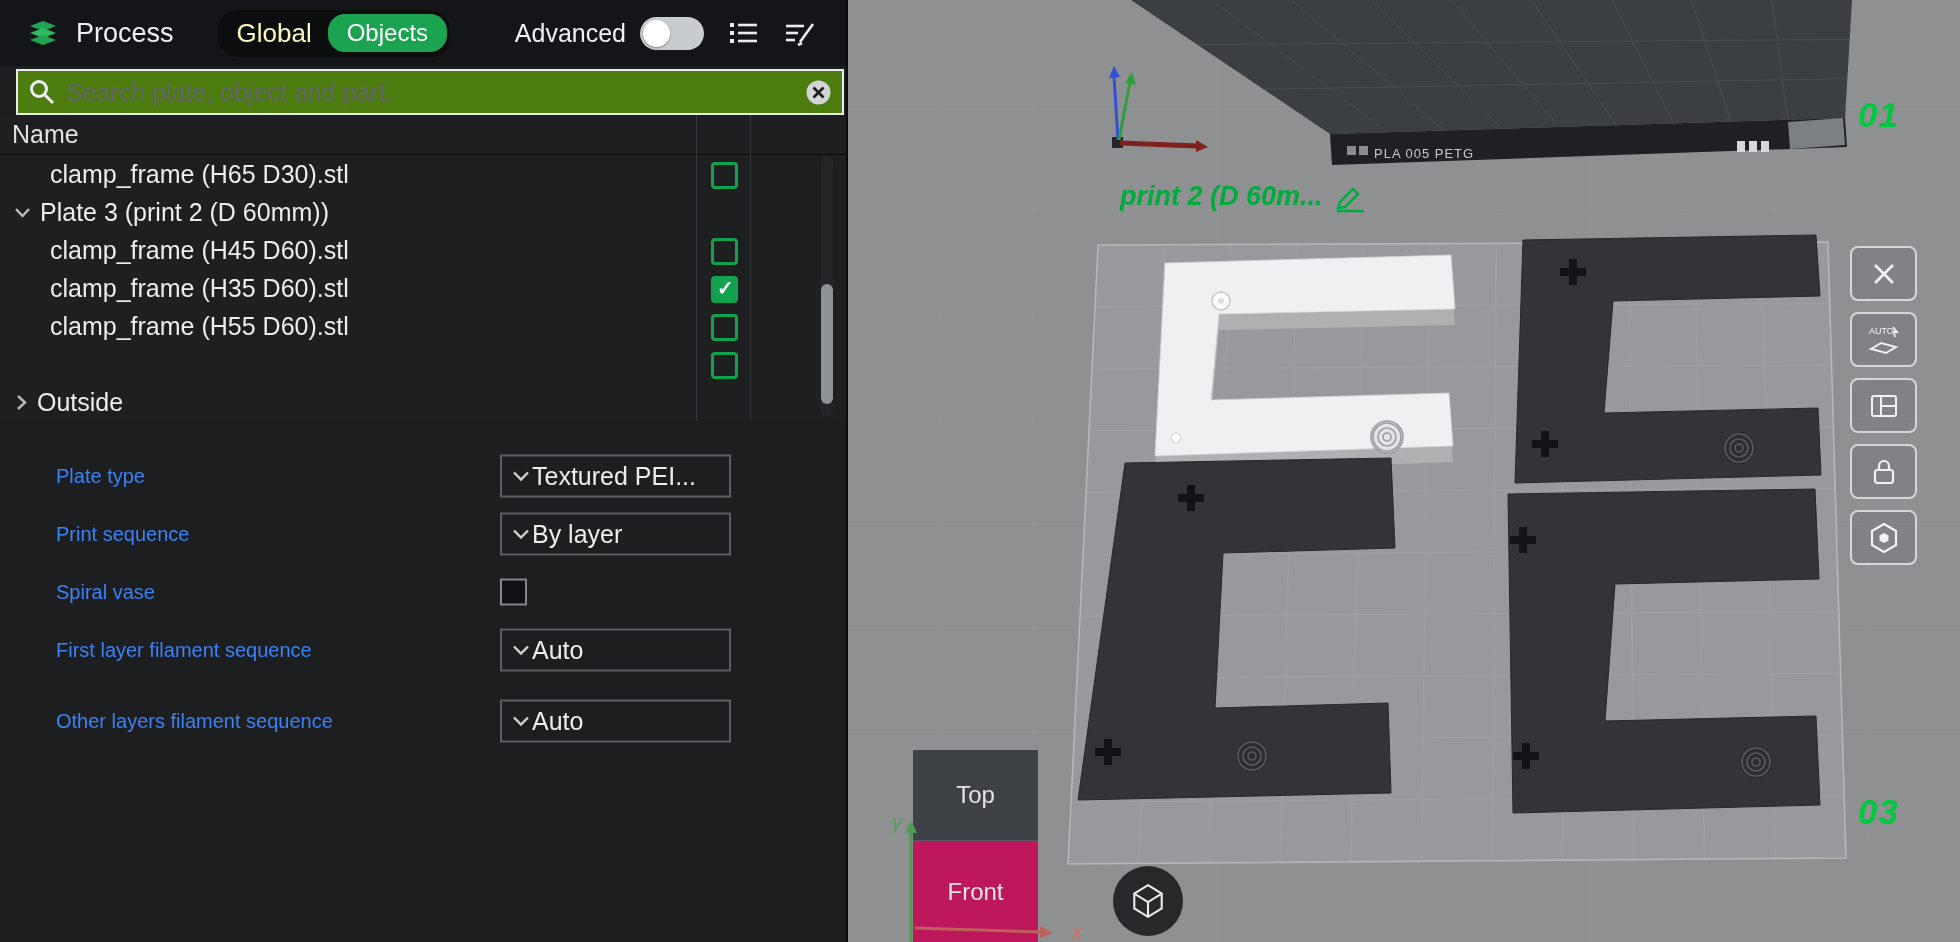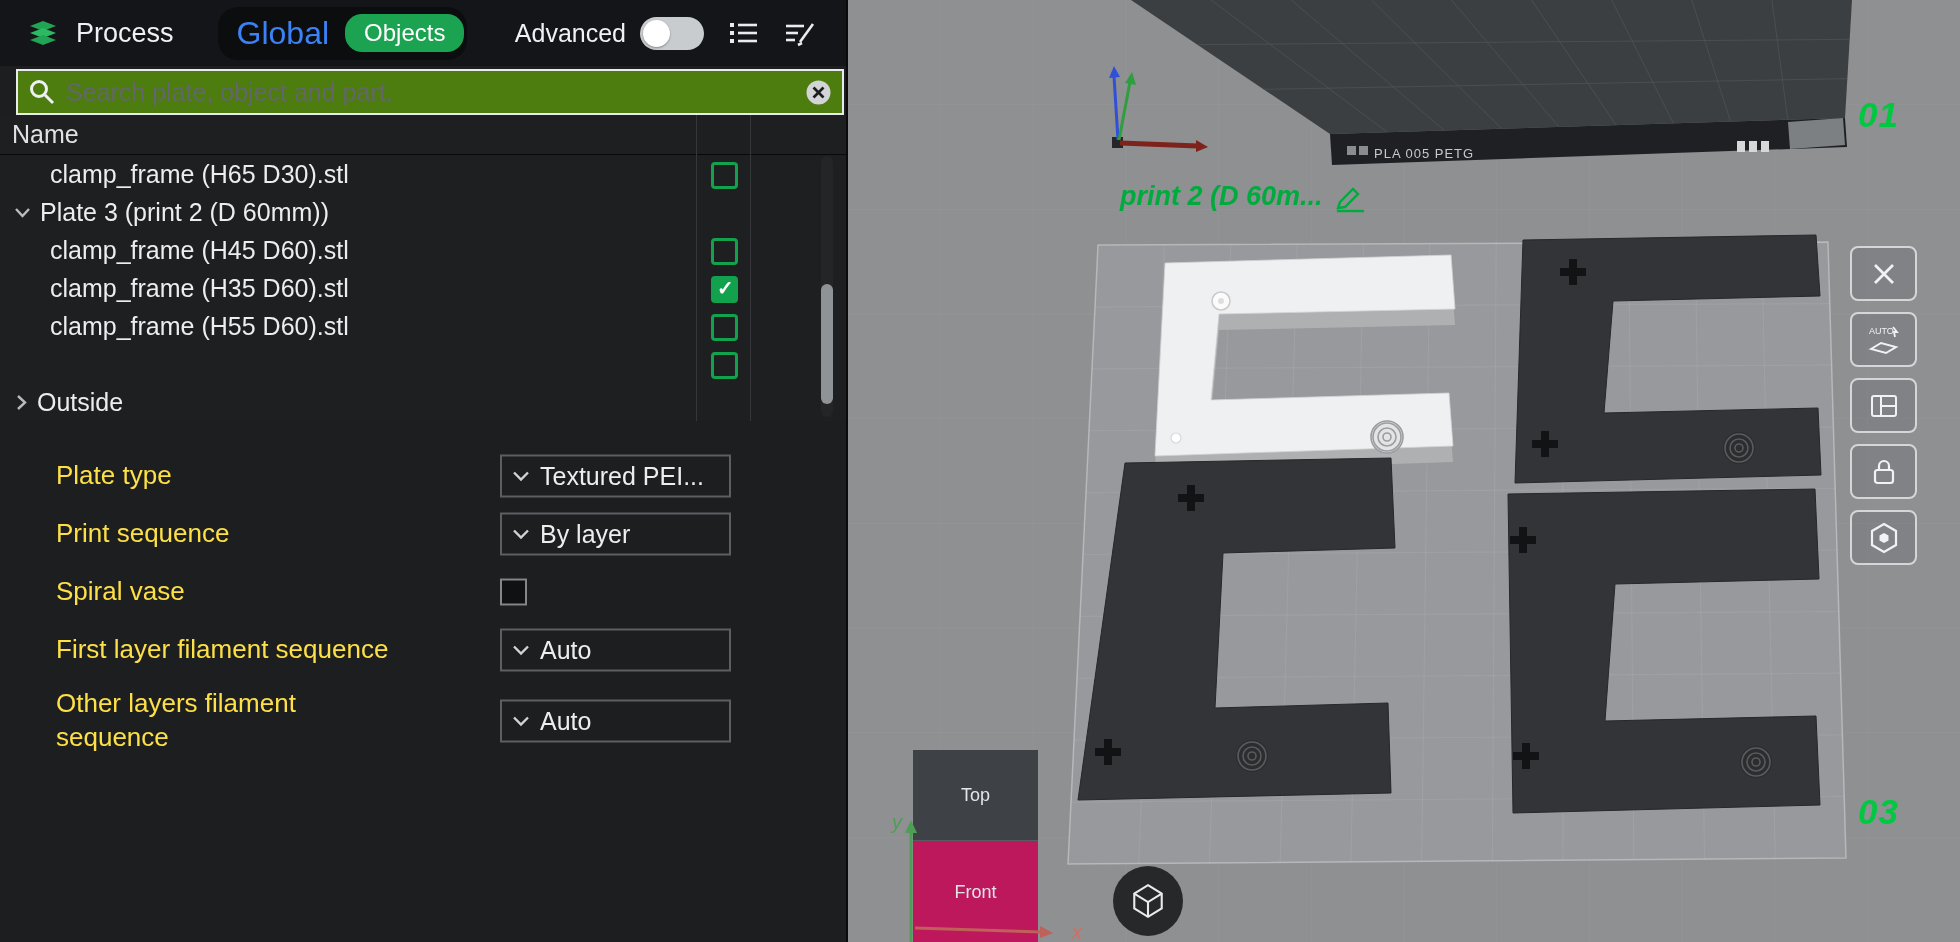--- a/index.html
+++ b/index.html
@@ -12,21 +12,21 @@
   .left-panel{
     position:absolute;left:0;top:0;width:848px;height:942px;
     background:#1d1e20;border-right:2px solid #0b0b0c;box-sizing:border-box;
   }
   .topbar{
     height:66px;background:#141518;display:flex;align-items:center;
   }
   .app-logo{margin-left:26px;display:flex;}
   .app-title{margin-left:16px;font-size:27px;color:#f0f1f3;}
   .scope-pill{margin-left:44px;background:#0c0d0f;border-radius:20px;display:flex;align-items:center;padding:3px;}
-  .scope-global{color:#3b82f6;font-size:32px;padding:5px 16px;}
+  .scope-global{color:#fef9c3;font-size:26px;padding:5px 16px;}
   .scope-objects{background:#1ba351;color:#ffffff;font-size:24px;padding:5px 19px;border-radius:17px;}
   .advanced-label{margin-left:auto;font-size:25px;color:#f0f1f3;}
   .toggle{
     margin-left:14px;width:64px;height:33px;border-radius:17px;background:#c9ccce;position:relative;flex:0 0 auto;
   }
   .toggle .knob{
     position:absolute;left:3px;top:3px;width:27px;height:27px;border-radius:50%;background:#ffffff;
     box-shadow:0 1px 2px rgba(0,0,0,.35);
   }
   .topbar-icon{margin-left:24px;display:flex;}
@@ -67,26 +67,26 @@
     background:#232528;border-top:1px solid #0a0b0c;border-bottom:2px solid #0a0b0c;
     padding:8px 14px 0 14px;
   }
   .section-header .title{
     display:inline-block;font-size:27px;font-weight:bold;color:#f2f3f5;
     padding-bottom:6px;border-bottom:4px solid #18a24d;
   }
   .form{padding-top:14px;}
   .field-row{position:relative;min-height:46px;margin-bottom:12px;padding-left:56px;display:flex;align-items:center;}
   .field-row.tall{min-height:72px;}
-  .field-label{width:420px;font-size:26px;color:#fde047;line-height:1.3;}
+  .field-label{width:420px;font-size:20px;color:#3b82f6;line-height:1.3;}
   .field-row.wrap .field-label{width:350px;}
   .field-control{position:absolute;left:500px;top:50%;transform:translateY(-50%);}
   .select{
     width:231px;height:43px;box-sizing:border-box;border:2px solid #5c5f62;background:#1d1e20;
-    display:flex;align-items:center;gap:10px;padding:0 10px;color:#eceded;font-size:25px;white-space:nowrap;overflow:hidden;
+    display:flex;align-items:center;gap:2px;padding:0 10px;color:#eceded;font-size:25px;white-space:nowrap;overflow:hidden;
   }
   .form-cbx{width:27px;height:27px;border:2px solid #83868a;background:#101113;box-sizing:border-box;}
   
   .scene{position:absolute;left:848px;top:0;width:1112px;height:942px;}
   #bg-grid line{stroke:#ffffff;stroke-opacity:.04;stroke-width:1;}
   #plate01-grid line{stroke:#54585c;stroke-opacity:.6;stroke-width:1;}
   #plate03-grid line{stroke:#ffffff;stroke-opacity:.07;stroke-width:1.2;}
   .clover{fill:#121314;}
   .spiral circle{fill:none;stroke:#595c5f;stroke-width:1.6;}
   .spiral .base{fill:#2b2d2f;stroke:none;}
@@ -99,21 +99,21 @@
     position:absolute;left:1120px;top:179px;display:flex;align-items:center;gap:10px;
     font-size:27px;font-weight:bold;font-style:italic;color:#00ab3e;
   }
   .vpbtn{
     position:absolute;left:1850px;width:67px;height:55px;box-sizing:border-box;border:2px solid #d4d6d8;
     border-radius:8px;background:rgba(62,64,66,.16);display:flex;align-items:center;justify-content:center;
   }
   .view-cube{position:absolute;left:913px;top:750px;width:125px;height:192px;}
   .cube-top{height:90px;background:#3e4145;border-bottom:1px solid #595c60;display:flex;align-items:center;justify-content:center;}
   .cube-front{height:102px;background:#be185d;display:flex;align-items:center;justify-content:center;}
-  .view-cube span{color:#e3e5e7;font-size:18px;}
+  .view-cube span{color:#e3e5e7;font-size:24px;}
   .axes-overlay{position:absolute;left:880px;top:805px;width:240px;height:137px;pointer-events:none;}
   .nav-orb{
     position:absolute;left:1113px;top:866px;width:70px;height:70px;border-radius:50%;
     background:rgba(30,32,34,.92);display:flex;align-items:center;justify-content:center;
   }
 </style>
 </head>
 <body>
 
 <div class="left-panel">

